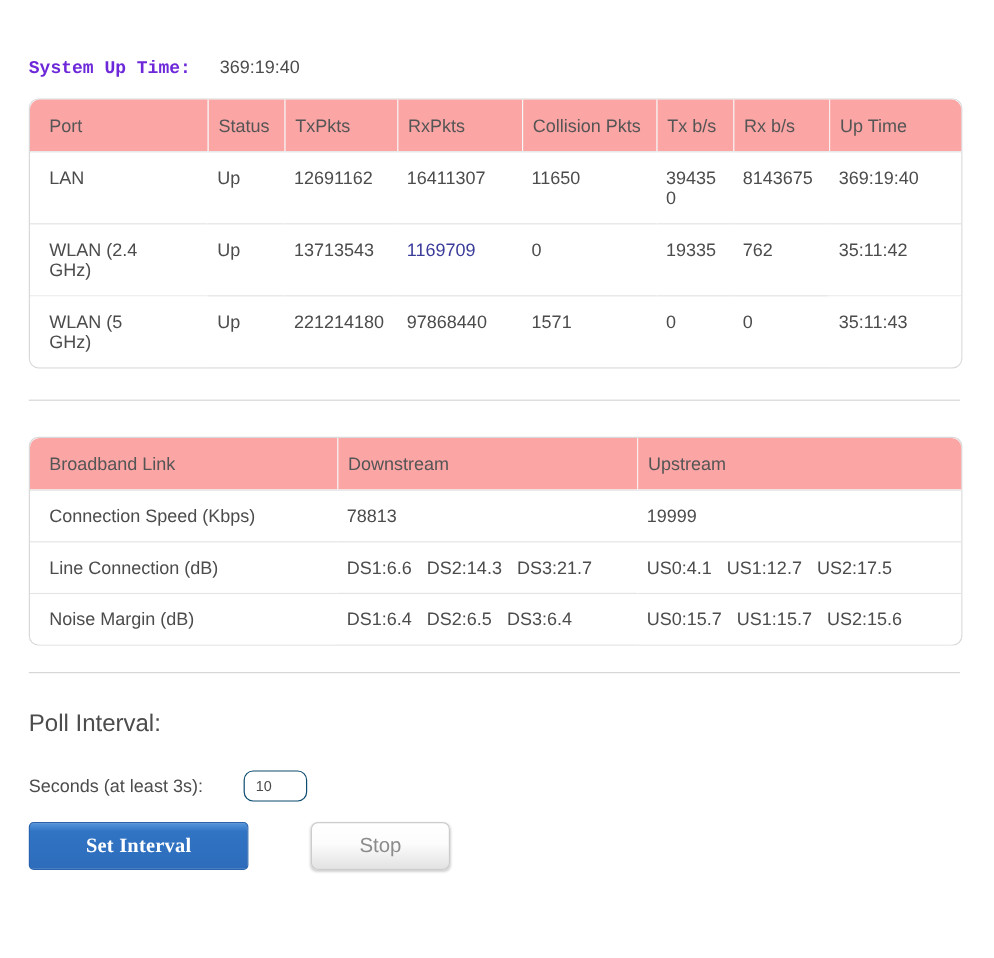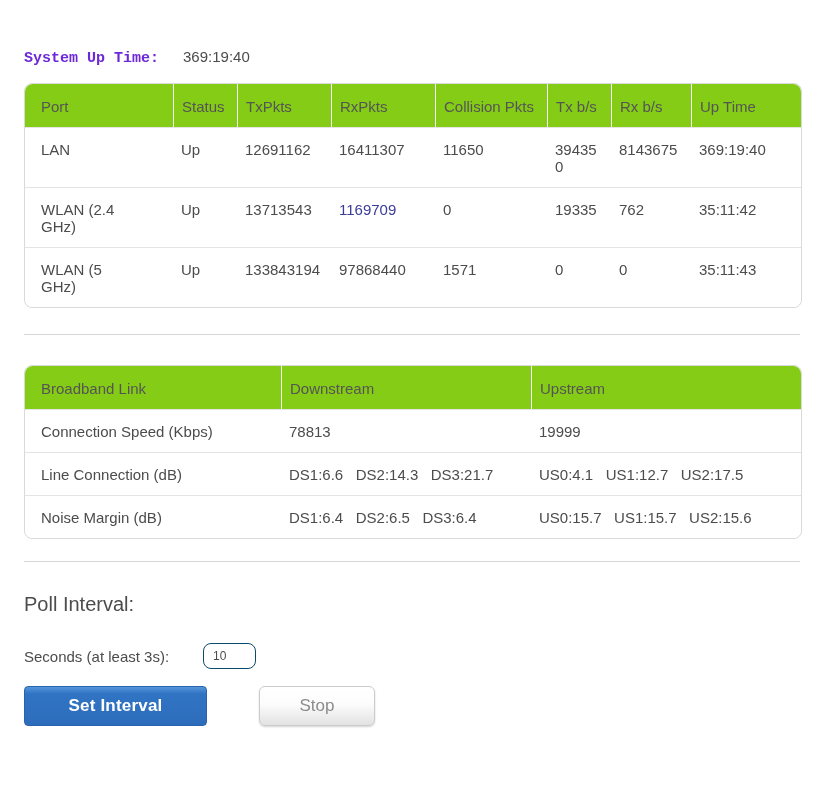--- a/index.html
+++ b/index.html
@@ -32,21 +32,21 @@
     width: 776px;
     border-collapse: separate;
     border-spacing: 0;
     border: 1px solid #d9d9d9;
     border-radius: 8px;
     font-size: 15px;
     color: #4c4c4c;
     table-layout: fixed;
   }
   table.stats th {
-    background: #84cc16;
+    background: #fca5a5;
     font-weight: 400;
     text-align: left;
     vertical-align: top;
     padding: 14px 8px 12px 8px;
     color: #555555;
     border-left: 1px solid #f6f6f6;
   }
   table.stats th:first-child {
     border-left: none;
     border-top-left-radius: 8px;
@@ -114,20 +114,21 @@
   }
   .btn-primary {
     width: 183px;
     height: 40px;
     color: #ffffff;
     background: linear-gradient(#5595da 0%, #3174c4 18%, #2d6cbb 100%);
     border: 1px solid #2a63ad;
     border-radius: 4px;
     font-weight: 600;
     letter-spacing: 0.2px;
+    font-family: Liberation Serif, serif;
   }
   .btn-secondary {
     margin-left: 52px;
     width: 116px;
     height: 40px;
     color: #8c8c8c;
     background: linear-gradient(#ffffff 0%, #fcfcfc 45%, #e2e2e2 100%);
     border: 1px solid #cccccc;
     border-radius: 6px;
     box-shadow: 0 1px 2px rgba(0,0,0,0.18);
@@ -184,21 +185,21 @@
           <td>13713543</td>
           <td style="color: rgb(59, 59, 154);">1169709</td>
           <td>0</td>
           <td>19335</td>
           <td>762</td>
           <td>35:11:42</td>
         </tr>
         <tr>
           <td>WLAN (5 GHz)</td>
           <td>Up</td>
-          <td>133843194</td>
+          <td>221214180</td>
           <td>97868440</td>
           <td>1571</td>
           <td>0</td>
           <td>0</td>
           <td>35:11:43</td>
         </tr>
       </tbody>
     </table>
 
   <hr class="divider divider-1">

